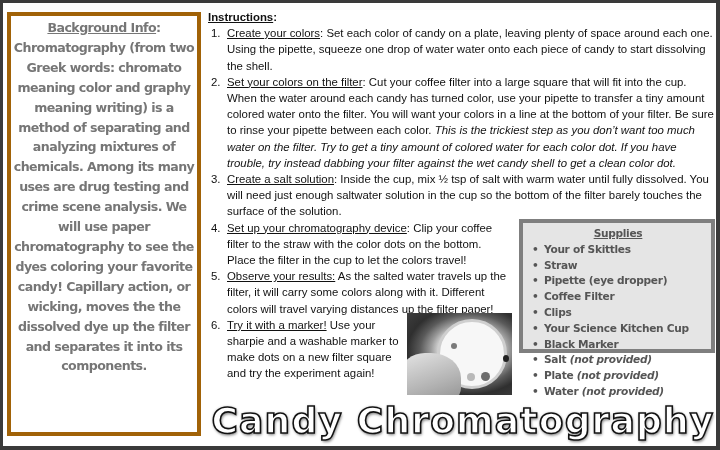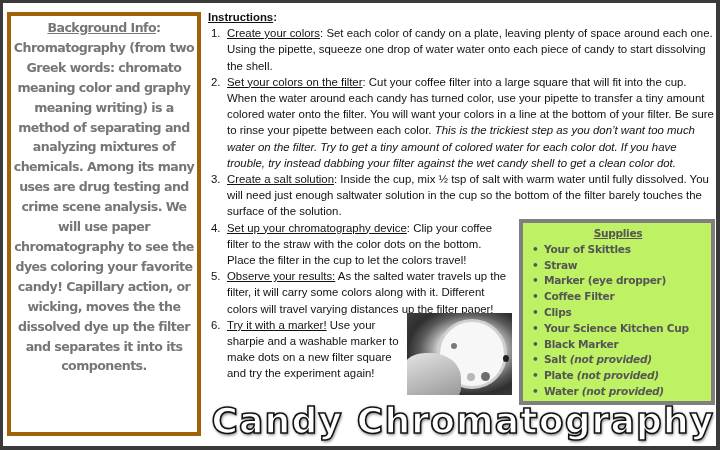--- a/index.html
+++ b/index.html
@@ -59,23 +59,23 @@
     .photo .d3 { left: 44px; top: 30px; width: 6px; height: 6px; background: #7a7a7a; }
     .photo .d4 { left: 96px; top: 42px; width: 6px; height: 7px; background: #222; }
     .photo .hand {
       position: absolute; left: -6px; top: 40px; width: 60px; height: 50px;
       background: linear-gradient(160deg, #e5e5e5, #b3b3b3 60%, #8f8f8f);
       border-radius: 40% 50% 30% 20%;
     }
 
     
     .supplies {
-      position: absolute; left: 516px; top: 216px; width: 196px; height: 186px;
+      position: absolute; left: 516px; top: 216px; width: 196px; height: 134px;
       border: 4px solid #7f7f7f;
-      background: #bef264;
+      background: #e5e5e5;
       padding: 3px 4px 0 6px;
       color: #555555;
       font-family: "DejaVu Sans", sans-serif;
       font-weight: bold;
       font-size: 10.6px;
       line-height: 15.8px;
       letter-spacing: -0.3px;
     }
     .supplies .sup-title { text-align: center; text-decoration: underline; }
     .supplies ul { list-style: none; }
@@ -149,21 +149,21 @@
     <div class="dot d1"></div>
     <div class="dot d2"></div>
     <div class="hand"></div>
   </div>
 
   <div class="supplies">
     <div class="sup-title">Supplies</div>
     <ul>
       <li><span>Your of Skittles</span><span class="np"></span></li>
       <li><span>Straw</span><span class="np"></span></li>
-      <li><span>Marker (eye dropper)</span><span class="np"></span></li>
+      <li><span>Pipette (eye dropper)</span><span class="np"></span></li>
       <li><span>Coffee Filter</span><span class="np"></span></li>
       <li><span>Clips</span><span class="np"></span></li>
       <li><span>Your Science Kitchen Cup</span><span class="np"></span></li>
       <li><span>Black Marker</span><span class="np"></span></li>
       <li><span>Salt </span><span class="np">(not provided)</span></li>
       <li><span>Plate </span><span class="np">(not provided)</span></li>
       <li><span>Water </span><span class="np">(not provided)</span></li>
     </ul>
   </div>
 

